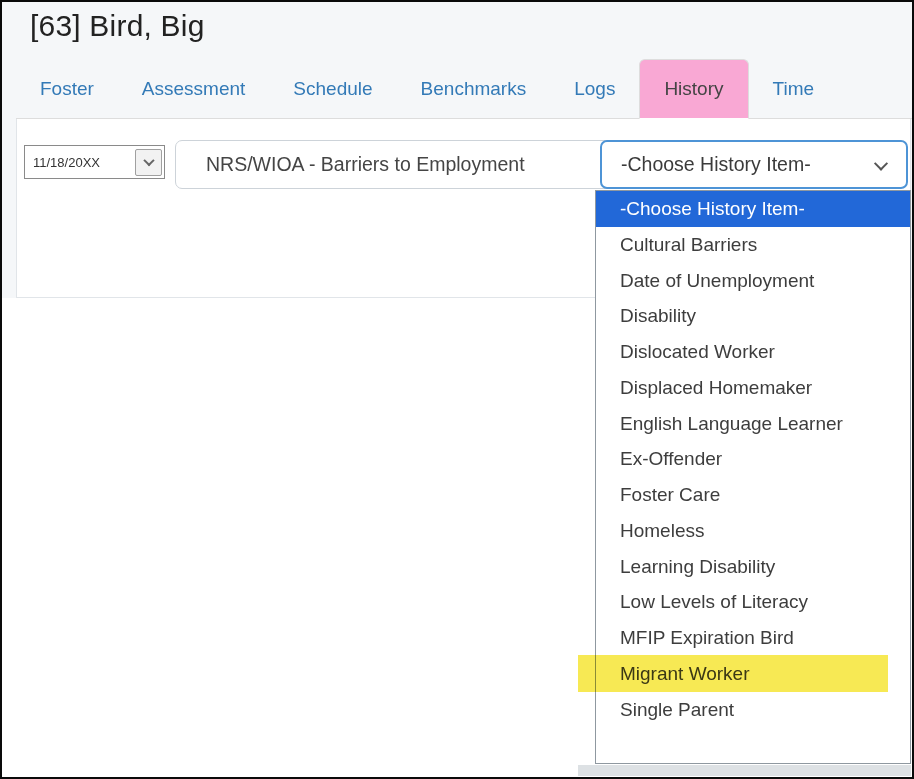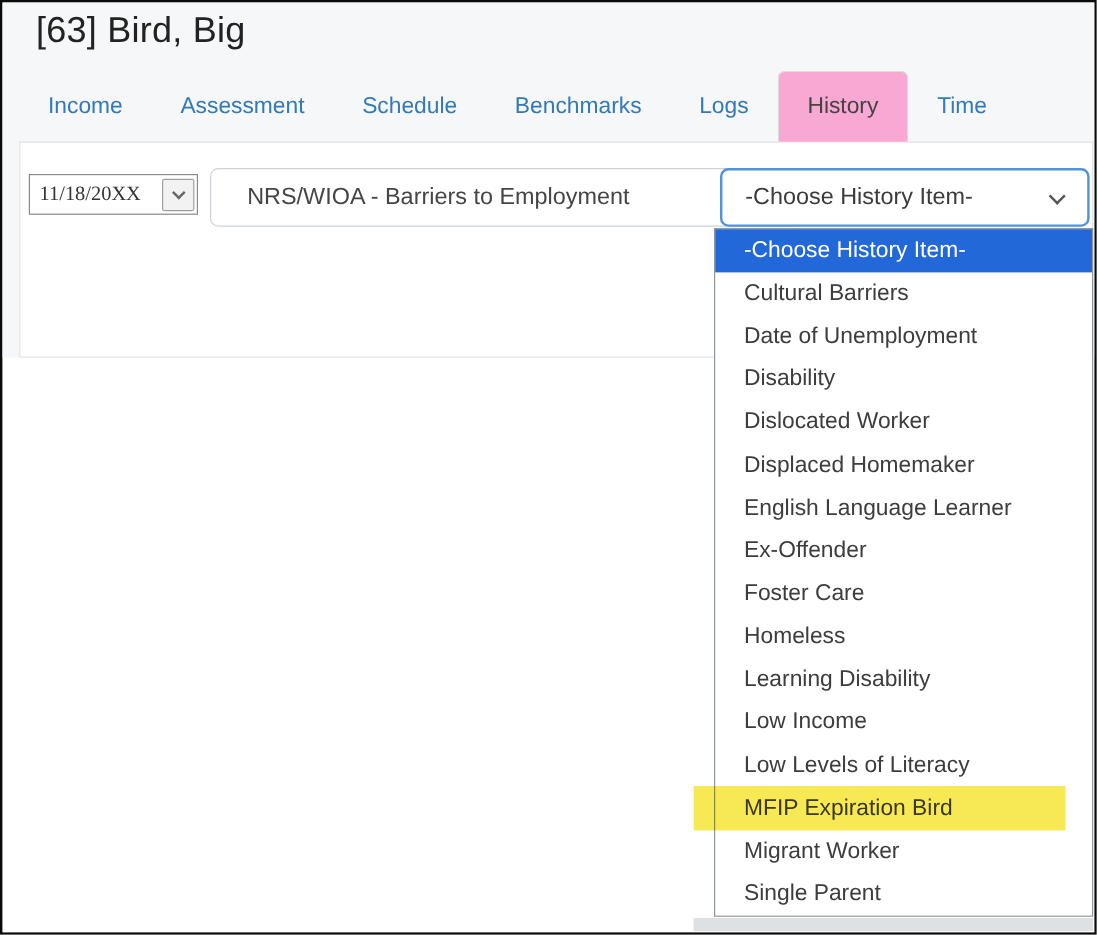--- a/index.html
+++ b/index.html
@@ -36,21 +36,21 @@
     position:absolute; left:14px; top:117px; width:895px; height:179px;
     background:#fff; border:1px solid #e1e5e9; border-top:none;
     box-sizing:border-box;
   }
   
   .date-control {
     position:absolute; left:22px; top:143px; width:141px; height:34px;
     box-sizing:border-box; border:1px solid #8a8a8a; background:#fff;
     display:flex; align-items:center; z-index:5;
   }
-  .date-text { flex:1; padding-left:8px; font-size:17px; color:#333;font-family:Liberation Serif, serif; }
+  .date-text { flex:1; padding-left:8px; font-size:13px; color:#333; }
   .date-btn {
     width:27px; height:27px; margin-right:2px; box-sizing:border-box;
     border:1px solid #a0a0a0; background:#f2f2f2; border-radius:2px;
     display:flex; align-items:center; justify-content:center; cursor:pointer;
   }
   .chev {
     display:inline-block; width:8px; height:8px;
     border-right:2px solid #555; border-bottom:2px solid #555;
     transform:rotate(45deg) translate(-1px,-1px);
   }
@@ -95,21 +95,21 @@
 </style>
 </head>
 <body>
 
 <div class="frame">
   <div class="bg-strip"></div>
 
   <div class="page-title">[63] Bird, Big</div>
 
   <div class="tab-bar">
-    <div class="tab">Income</div>
+    <div class="tab">Foster</div>
     <div class="tab">Assessment</div>
     <div class="tab">Schedule</div>
     <div class="tab">Benchmarks</div>
     <div class="tab">Logs</div>
     <div class="tab active">History</div>
     <div class="tab">Time</div>
   </div>
 
   <div class="content-panel"></div>
 
@@ -135,21 +135,20 @@
       <div class="opt">Cultural Barriers</div>
       <div class="opt">Date of Unemployment</div>
       <div class="opt">Disability</div>
       <div class="opt">Dislocated Worker</div>
       <div class="opt">Displaced Homemaker</div>
       <div class="opt">English Language Learner</div>
       <div class="opt">Ex-Offender</div>
       <div class="opt">Foster Care</div>
       <div class="opt">Homeless</div>
       <div class="opt">Learning Disability</div>
-      <div class="opt">Low Income</div>
       <div class="opt">Low Levels of Literacy</div>
       <div class="opt">MFIP Expiration Bird</div>
       <div class="opt">Migrant Worker</div>
       <div class="opt">Single Parent</div>
     </div>
 
   <div class="highlight-annotation"></div>
   <div class="dropdown-shadow"></div>
 </div>
 

